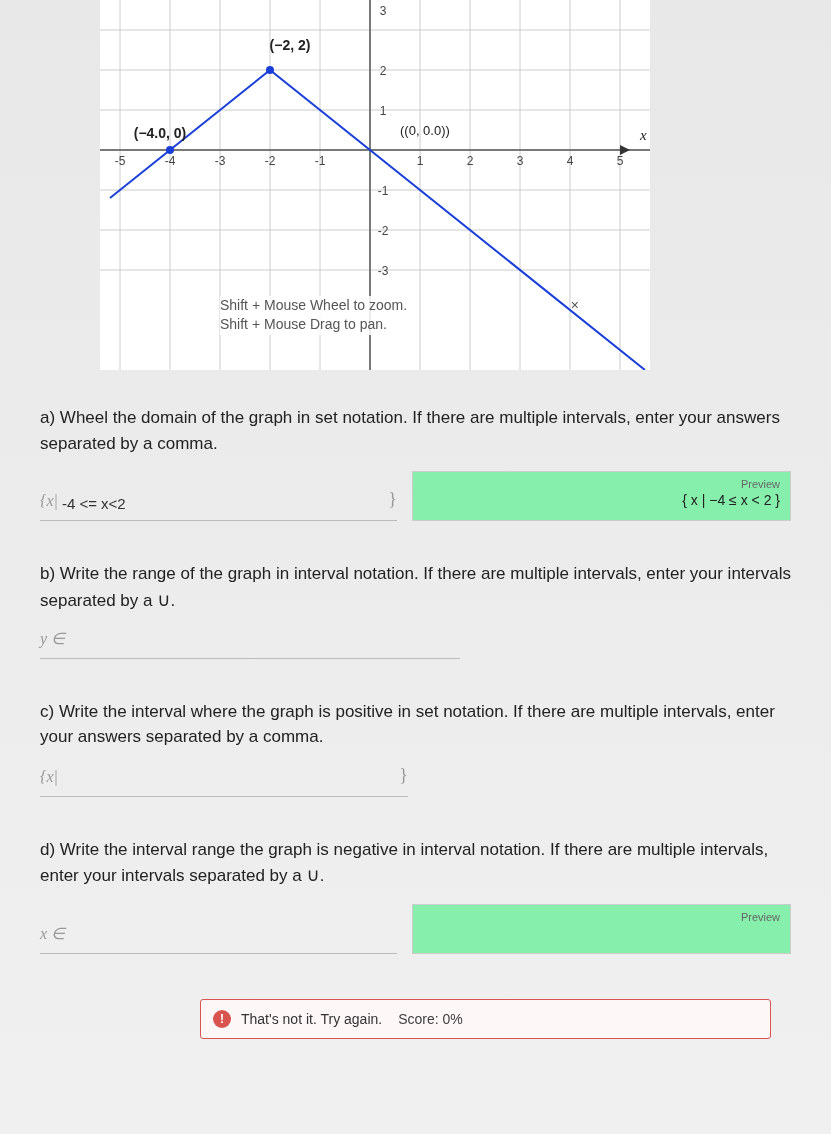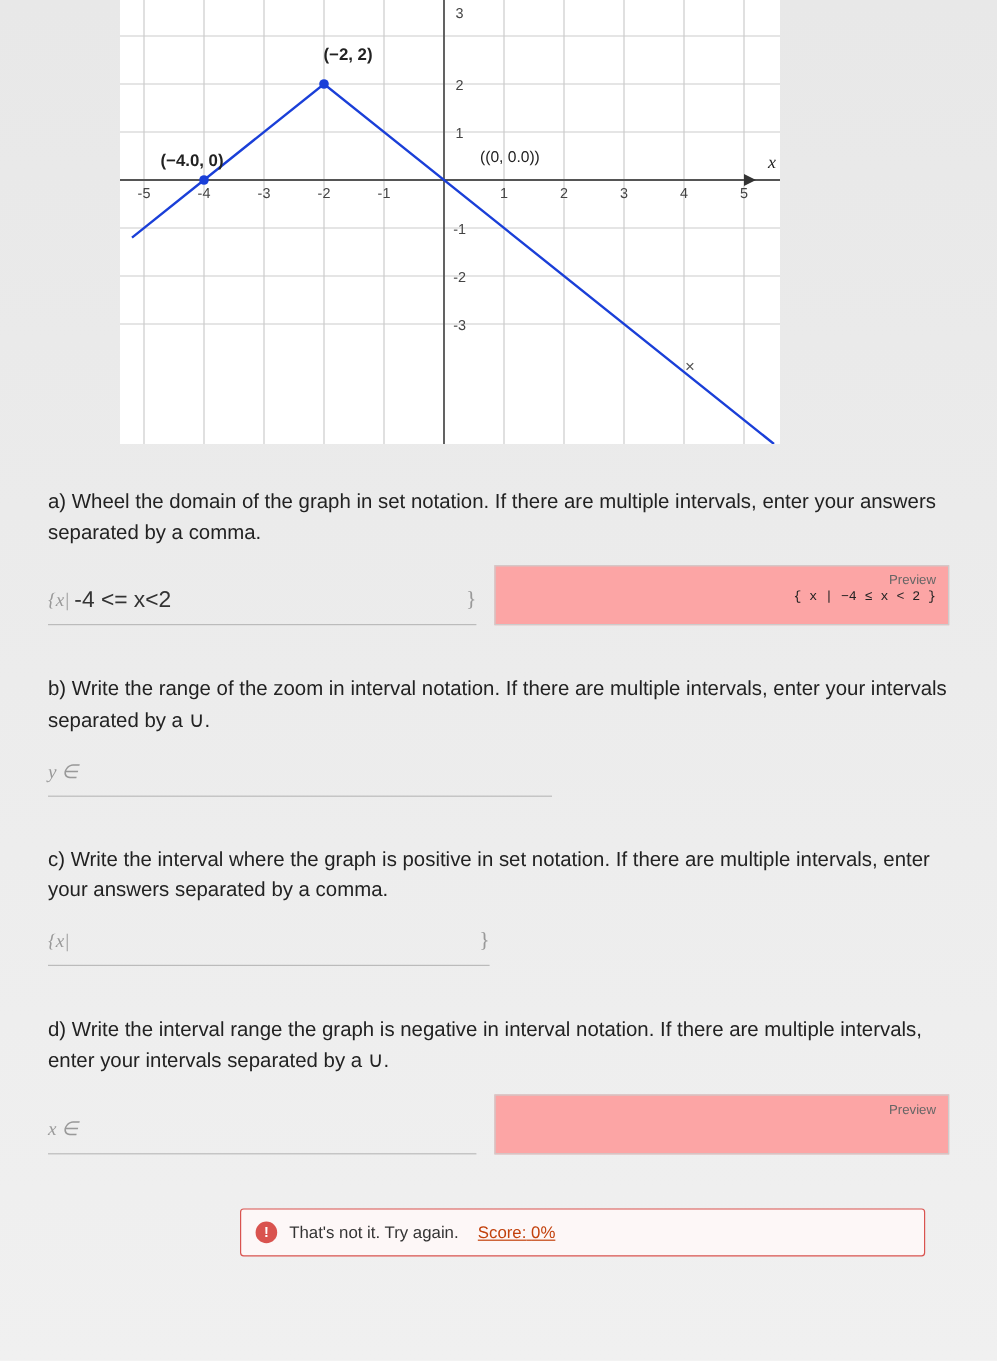--- a/index.html
+++ b/index.html
@@ -73,43 +73,43 @@
       align-items: flex-end;
       border-bottom: 1px solid #bbb;
       padding-bottom: 4px;
       gap: 4px;
       min-width: 280px;
     }
     .input-wrap input {
       flex: 1;
       border: none;
       background: transparent;
-      font-size: 19px;
+      font-size: 15px;
       padding: 4px 0;
       color: #333;
       outline: none;
     }
     .preview-box {
       flex: 1;
       border: 1px solid #ccc;
-      background: #fca5a5;
+      background: #86efac;
       padding: 6px 10px;
       min-height: 50px;
       display: flex;
       flex-direction: column;
       align-items: flex-end;
     }
     .preview-label {
       font-size: 11px;
       color: #666;
       margin-bottom: 2px;
     }
     .preview-math {
-      font-family: Liberation Mono, monospace;
-      font-size: 11px;
+      font-family: Liberation Sans, sans-serif;
+      font-size: 14px;
       color: #222;
     }
     .union {
       font-size: 18px;
       font-family: serif;
     }
     .feedback-box {
       margin: 20px 60px 0 200px;
       border: 1px solid #d9534f;
       border-radius: 3px;
@@ -126,21 +126,21 @@
       background: #d9534f;
       border-radius: 50%;
       color: white;
       display: flex;
       align-items: center;
       justify-content: center;
       font-size: 12px;
       font-weight: bold;
       flex-shrink: 0;
     }
-    .score { color: #c2410c; margin-left: 6px; text-decoration: underline; }
+    .score { color: #404040; margin-left: 6px; }
   </style>
 </head>
 <body>
 
 <div class="graph-container">
   <svg class="graph-svg" viewBox="0 0 550 370">
 
     <g stroke="#ccc" stroke-width="1">
       <line x1="0" y1="30" x2="550" y2="30"></line>
       <line x1="0" y1="70" x2="550" y2="70"></line>
@@ -191,40 +191,44 @@
     <polyline points="10,198 70,150 170,70 545,370" fill="none" stroke="#1a3fd8" stroke-width="2"></polyline>
 
     <circle cx="70" cy="150" r="4" fill="#1a3fd8"></circle>
     <circle cx="170" cy="70" r="4" fill="#1a3fd8"></circle>
 
     <text x="60" y="138" font-size="14" fill="#222" text-anchor="middle" font-weight="bold">(−4.0, 0)</text>
     <text x="190" y="50" font-size="14" fill="#222" text-anchor="middle" font-weight="bold">(−2, 2)</text>
     <text x="300" y="135" font-size="13" fill="#222">((0, 0.0))</text>
     <text x="540" y="140" font-size="15" fill="#222" font-style="italic" font-family="serif">x</text>
   </svg>
+  <div class="help-text">
+    <div>Shift + Mouse Wheel to zoom.</div>
+    <div>Shift + Mouse Drag to pan.</div>
+  </div>
   <div class="close-x">×</div>
 </div>
 
 <div class="question">
   <span>a) Wheel the domain of the graph in </span><b>set notation</b><span>. If there are multiple intervals, enter your answers separated by a comma.</span>
 </div>
 <div class="input-row">
   <div class="input-wrap">
     <span class="prefix">{x|</span>
     <input type="text" value="-4 &lt;= x&lt;2" style="">
     <span class="brace">}</span>
   </div>
   <div class="preview-box">
     <div class="preview-label">Preview</div>
     <div class="preview-math">{ x | −4 ≤ x &lt; 2 }</div>
   </div>
 </div>
 
 <div class="question">
-  <span>b) Write the range of the zoom in </span><b>interval notation</b><span>. If there are multiple intervals, enter your intervals separated by a </span><span class="union">∪</span><span>.</span>
+  <span>b) Write the range of the graph in </span><b>interval notation</b><span>. If there are multiple intervals, enter your intervals separated by a </span><span class="union">∪</span><span>.</span>
 </div>
 <div class="input-row">
   <div class="input-wrap" style="min-width:420px">
     <span class="prefix">y ∈</span>
     <input type="text" value="" style="">
   </div>
   <div style="flex:1"></div>
 </div>
 
 <div class="question">

